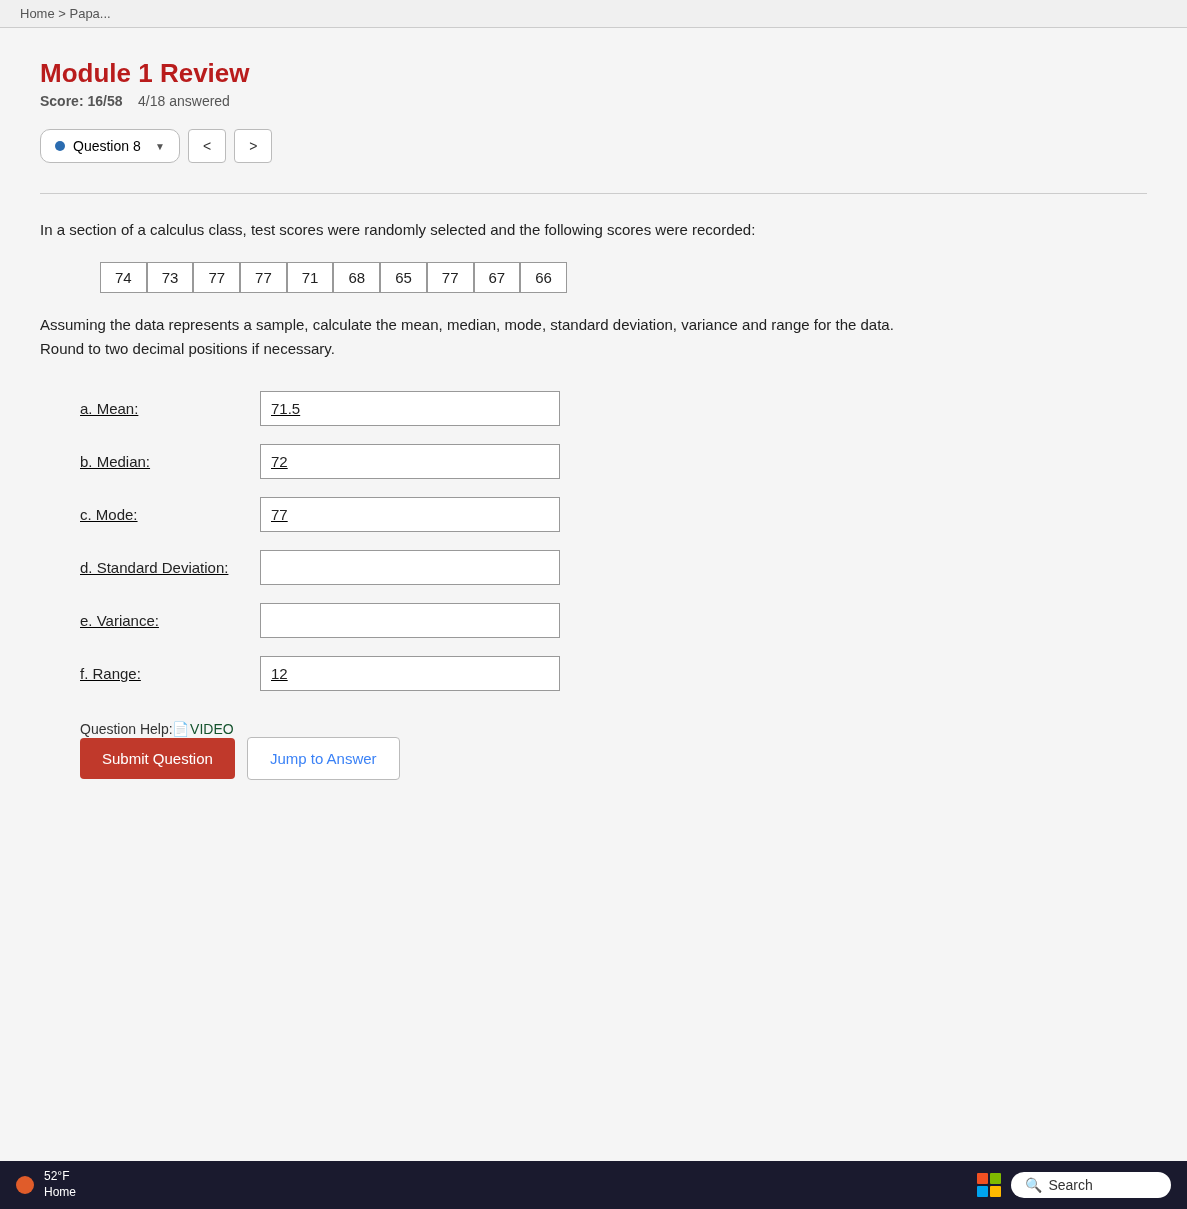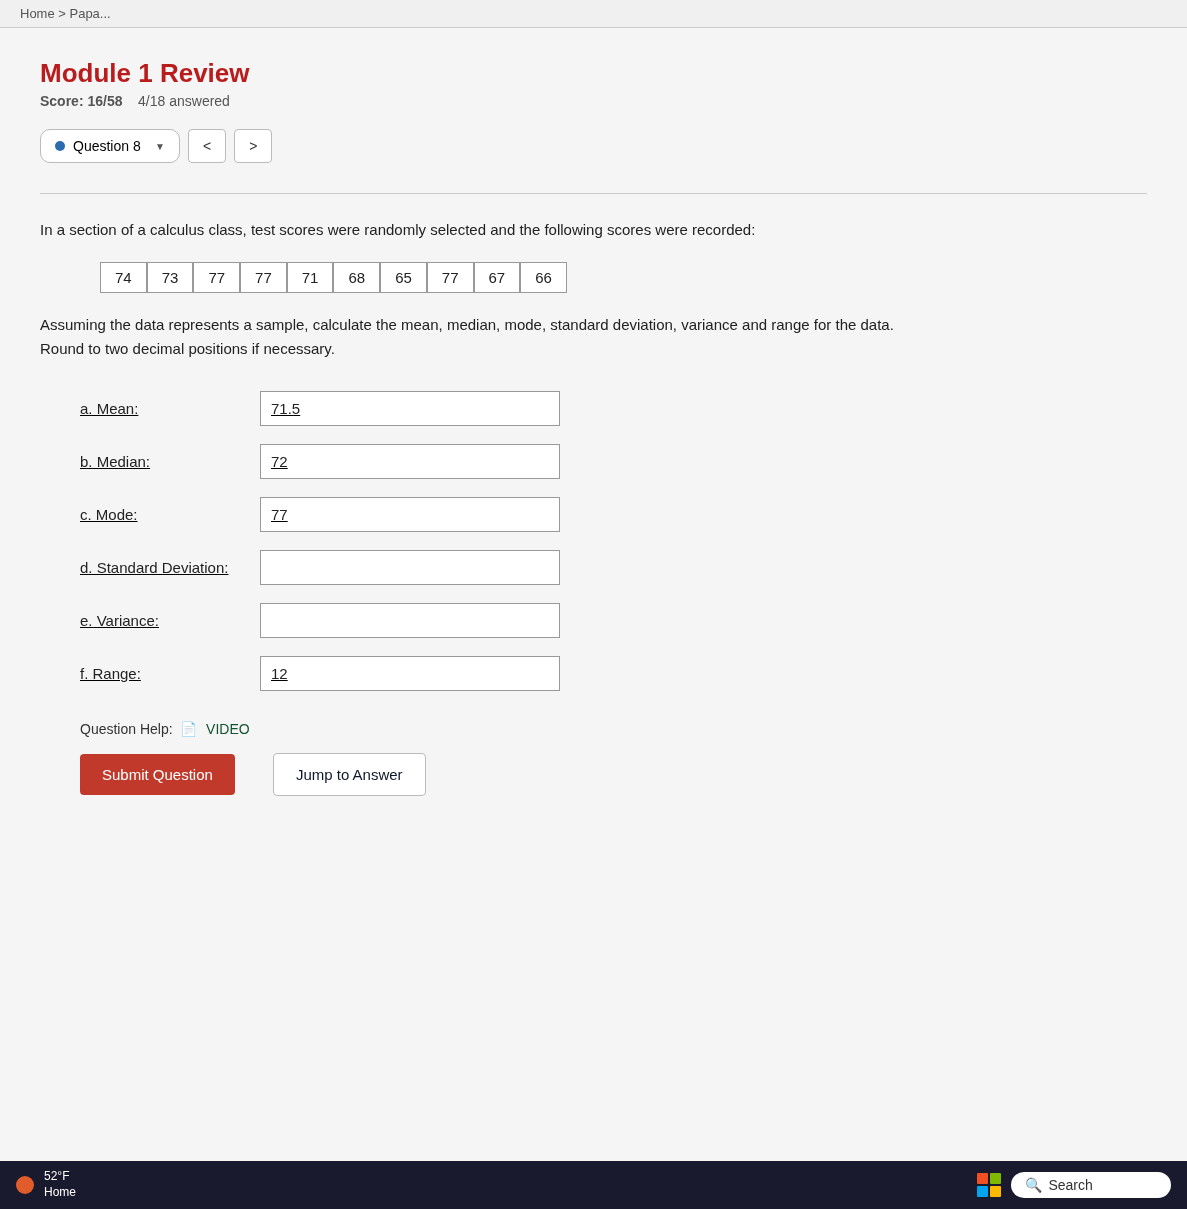--- a/index.html
+++ b/index.html
@@ -156,22 +156,22 @@
       color: #222;
     }
 
     .question-help {
       margin-top: 30px;
       margin-left: 40px;
       font-size: 14px;
       color: #333;
       display: flex;
       align-items: center;
-      gap: 8px;
-      margin-bottom: 16px;
+      gap: 0;
+      margin-bottom: 0;
     }
 
     .video-link {
       color: #14532d;
       text-decoration: none;
       display: flex;
       align-items: center;
       gap: 4px;
       font-size: 14px;
     }
@@ -189,27 +189,26 @@
       border: none;
       border-radius: 4px;
       padding: 12px 22px;
       font-size: 15px;
       cursor: pointer;
       font-weight: 500;
     }
 
     .jump-btn {
       background: white;
-      color: #0f172a;
+      color: #3b82f6;
       border: 1px solid #bbb;
       border-radius: 4px;
       padding: 12px 22px;
       font-size: 15px;
       cursor: pointer;
-      margin-left: 26px;
     }
 
     .taskbar {
       background: #1a1a2e;
       height: 48px;
       display: flex;
       align-items: center;
       justify-content: space-between;
       padding: 0 16px;
       flex-shrink: 0;

